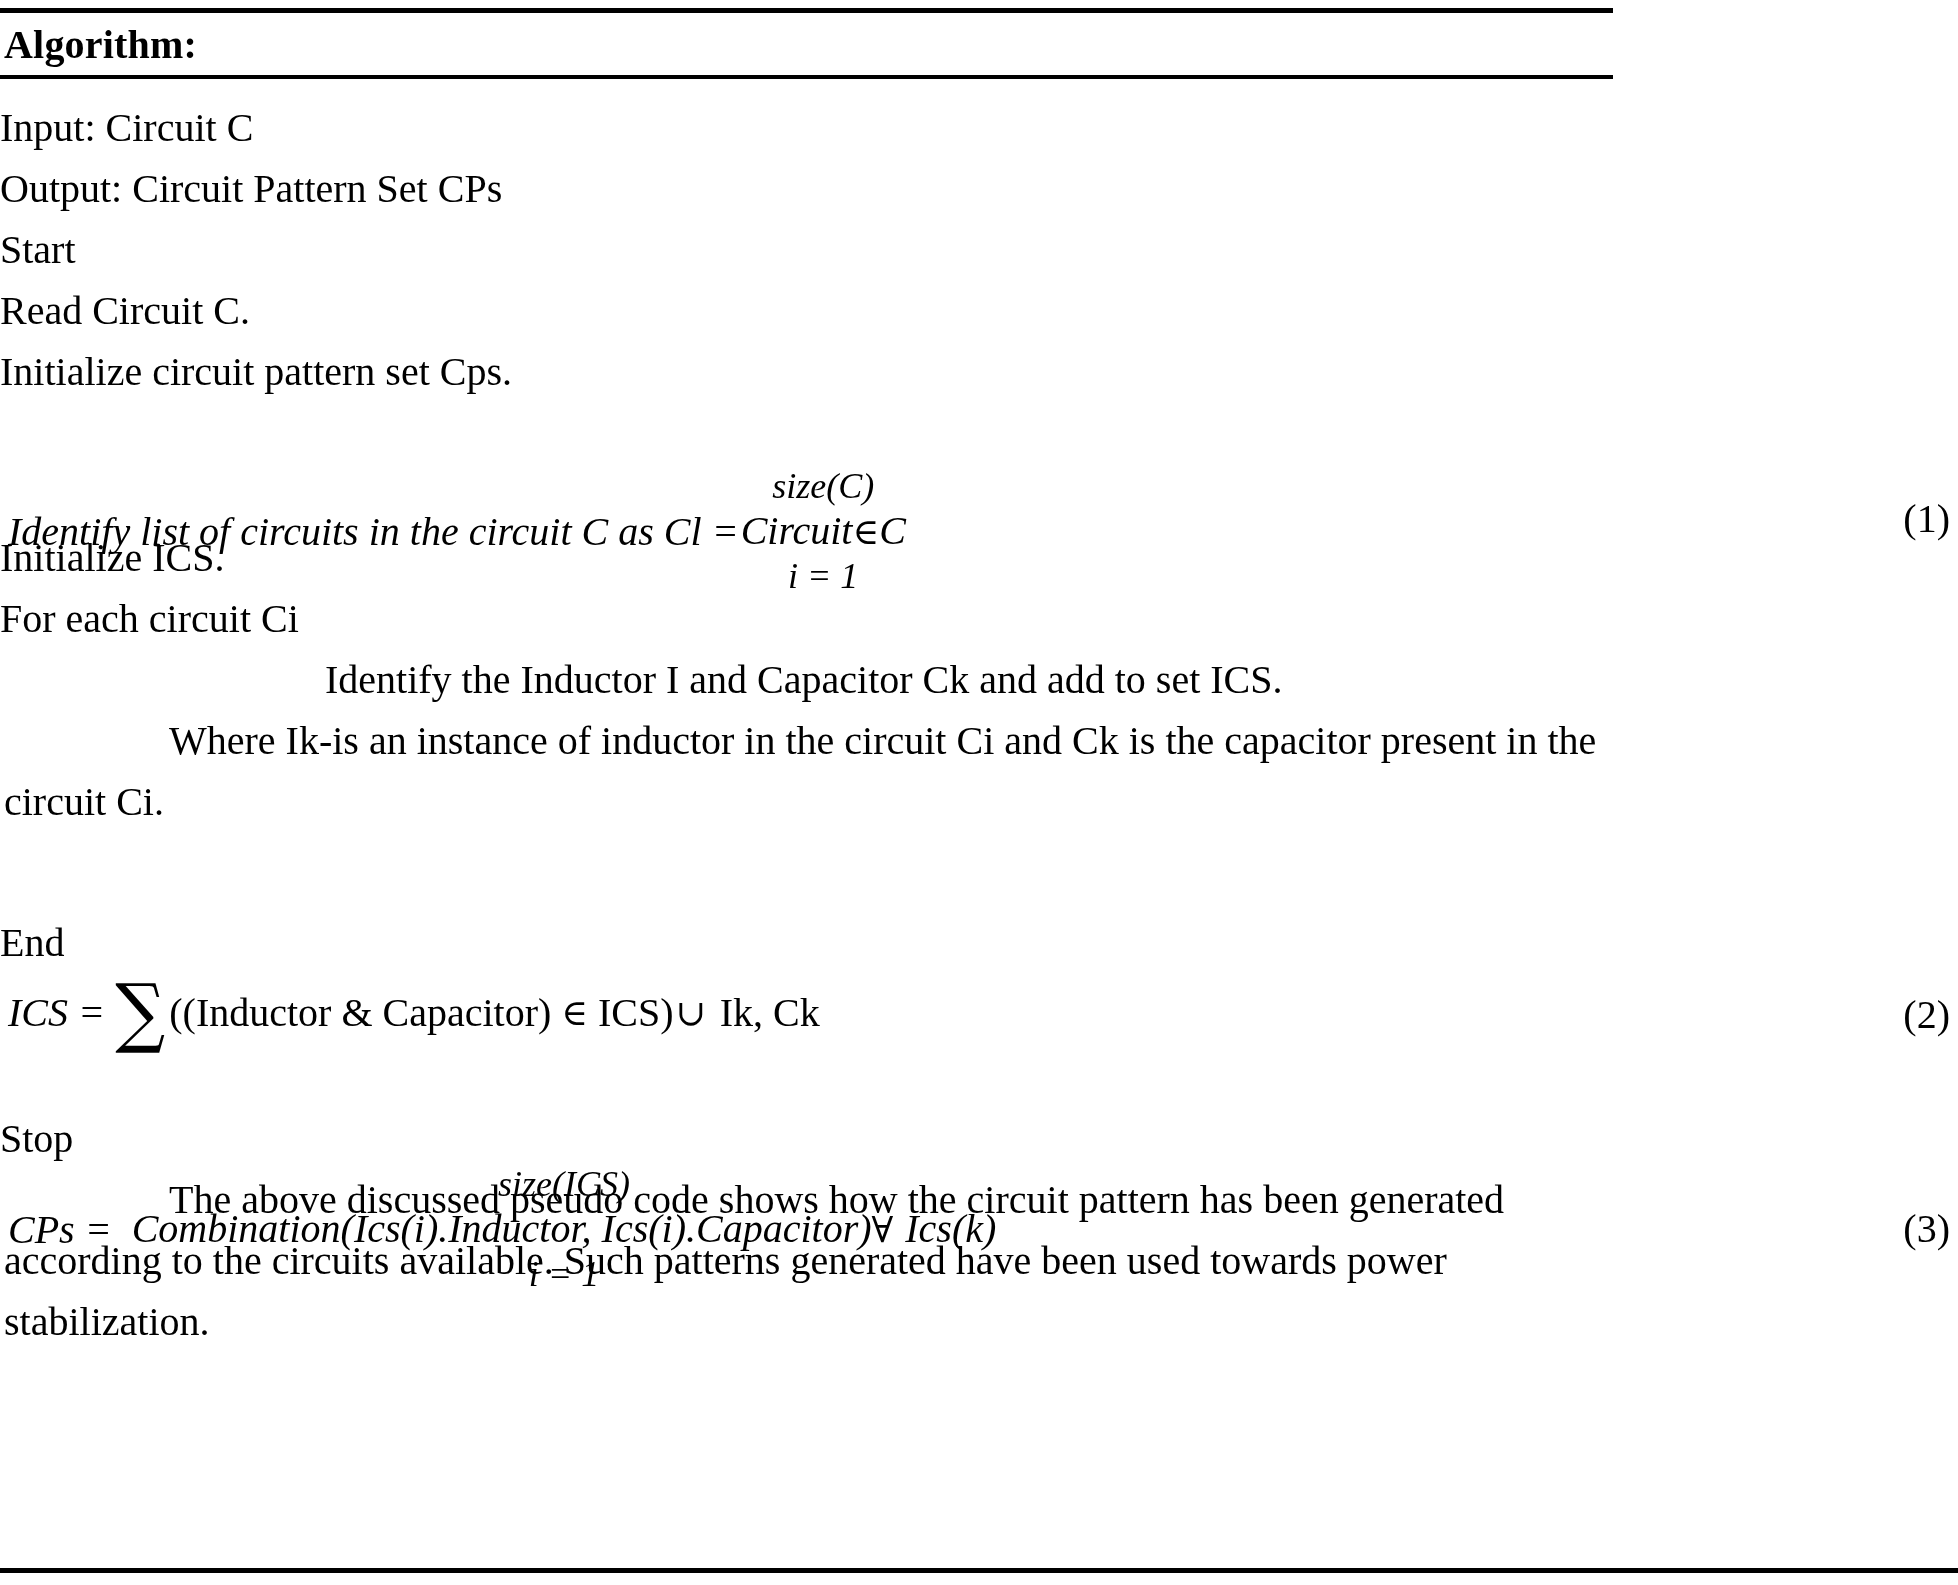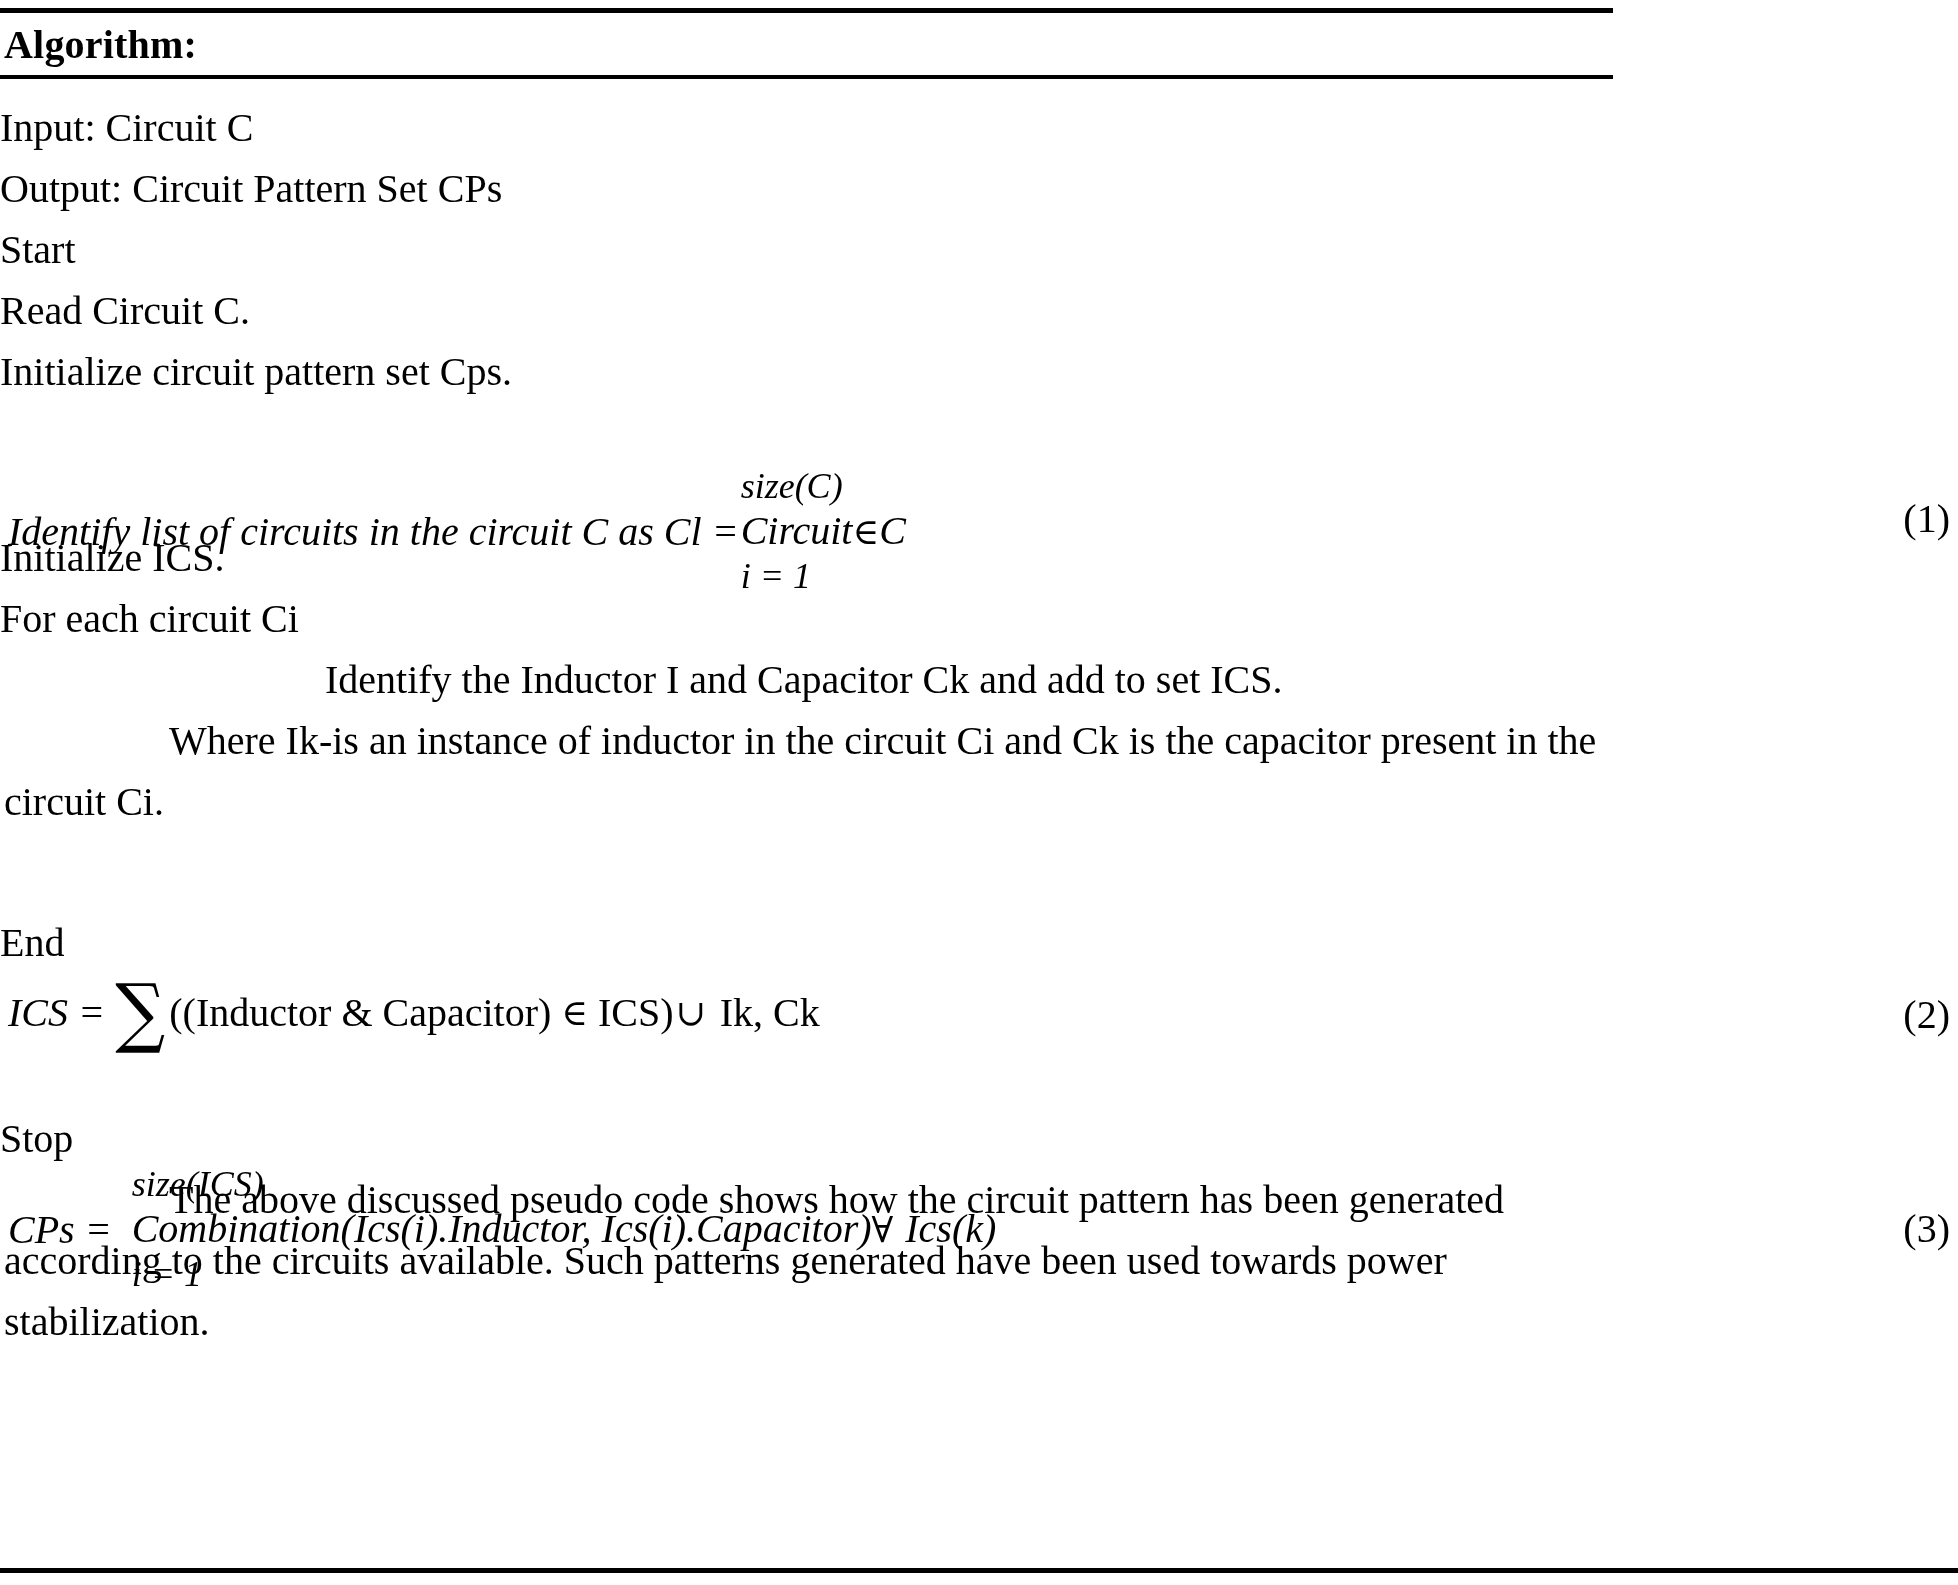--- a/index.html
+++ b/index.html
@@ -72,20 +72,21 @@
     position: absolute;
     right: 8px;
     font-size: 40px;
   }
   .eq-italic { font-style: italic; }
 
   
   .limitstack {
     display: inline-block;
     vertical-align: middle;
+    text-align: center;
     line-height: 1.0;
     margin: 0 2px;
   }
   .limitstack .lim-top,
   .limitstack .lim-bot {
     display: block;
     font-size: 36px;
     font-style: italic;
     line-height: 1.18;
     white-space: nowrap;

